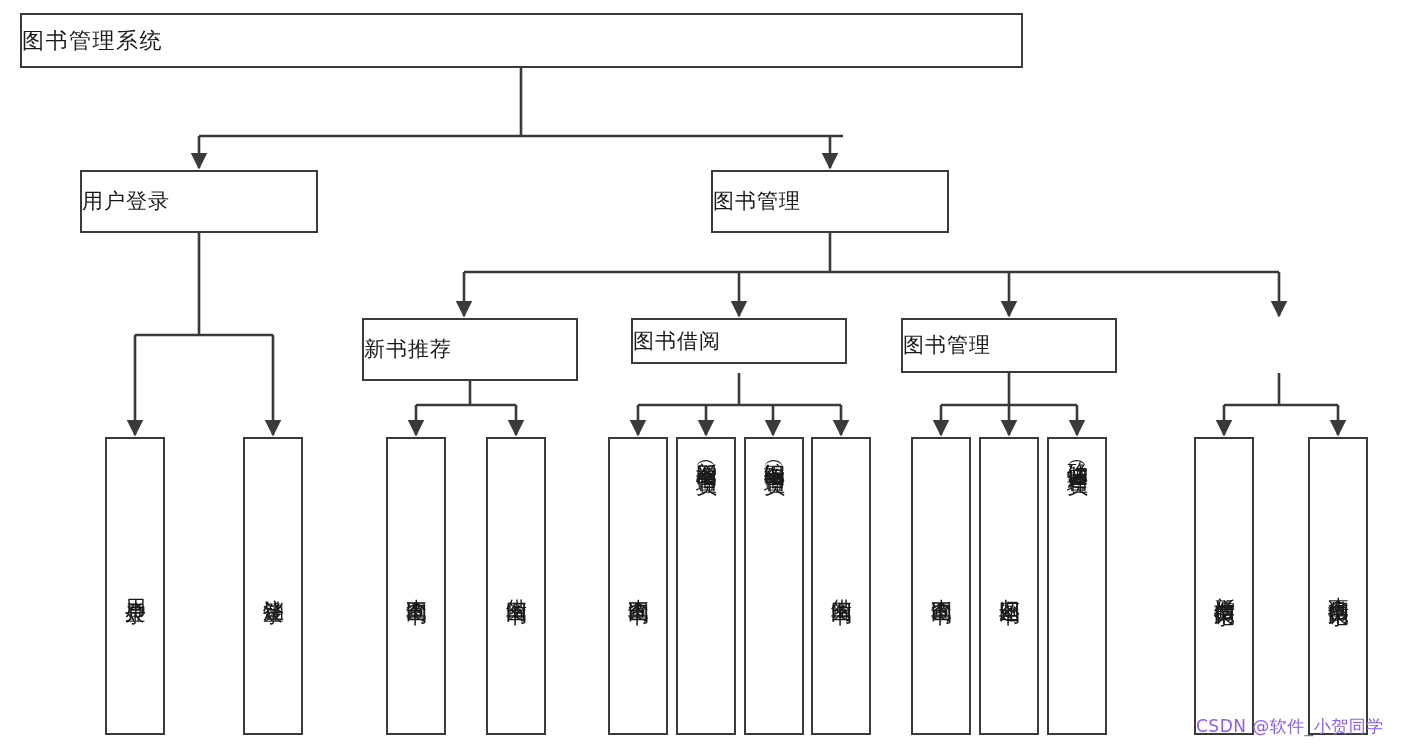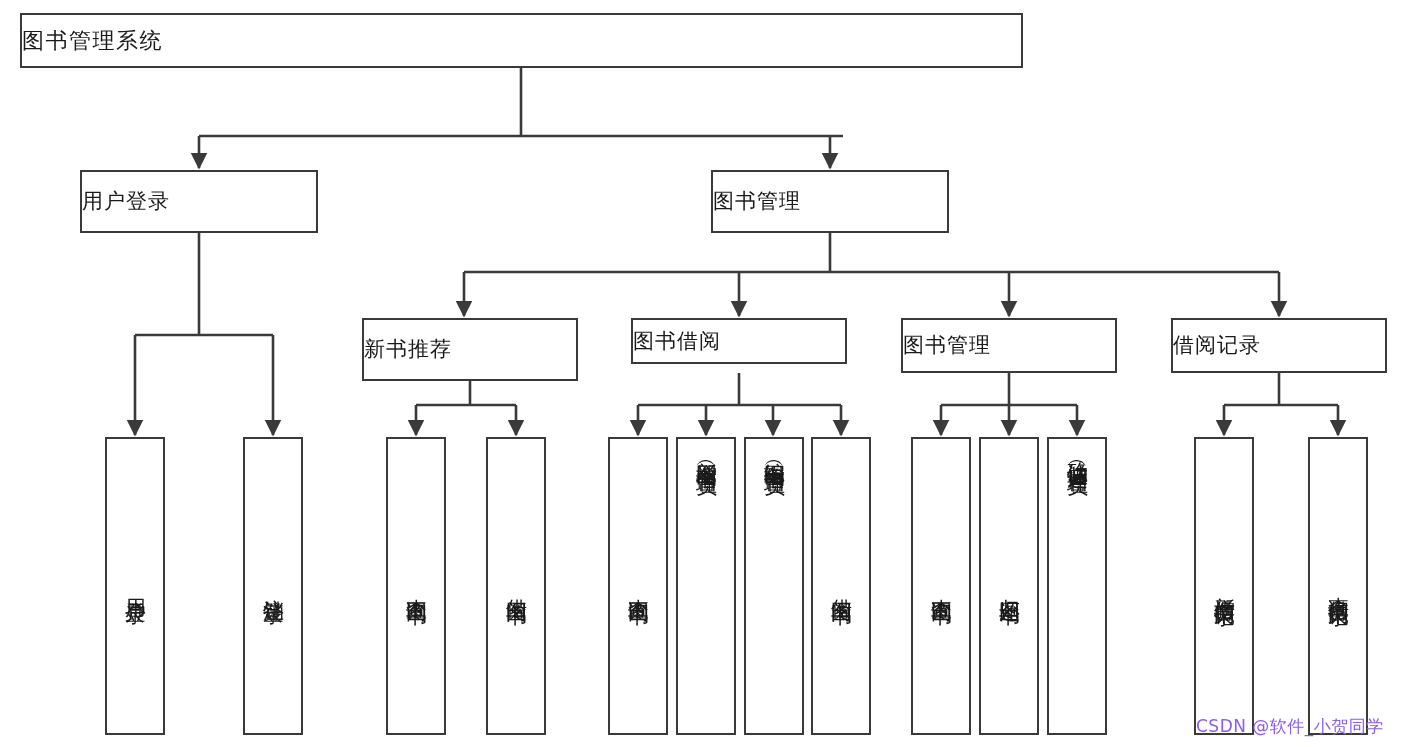--- a/index.html
+++ b/index.html
@@ -149,23 +149,20 @@
   </div>
 
   <div class="node horiz" style="left:631px; top:318px; width:216px; height:46px;">
     <span class="label">图书借阅</span>
   </div>
 
   <div class="node horiz" style="left:901px; top:318px; width:216px; height:55px;">
     <span class="label">图书管理</span>
   </div>
 
-  <div class="node horiz" style="left:1171px; top:318px; width:216px; height:55px;">
-    <span class="label">借阅记录</span>
-  </div>
 
   <div class="node vert centered" style="left:105px; top:437px; width:60px; height:298px;">
     <span class="label">用户登录</span>
   </div>
 
   <div class="node vert centered" style="left:243px; top:437px; width:60px; height:298px;">
     <span class="label">注销登录</span>
   </div>
 
   <div class="node vert centered" style="left:386px; top:437px; width:60px; height:298px;">

